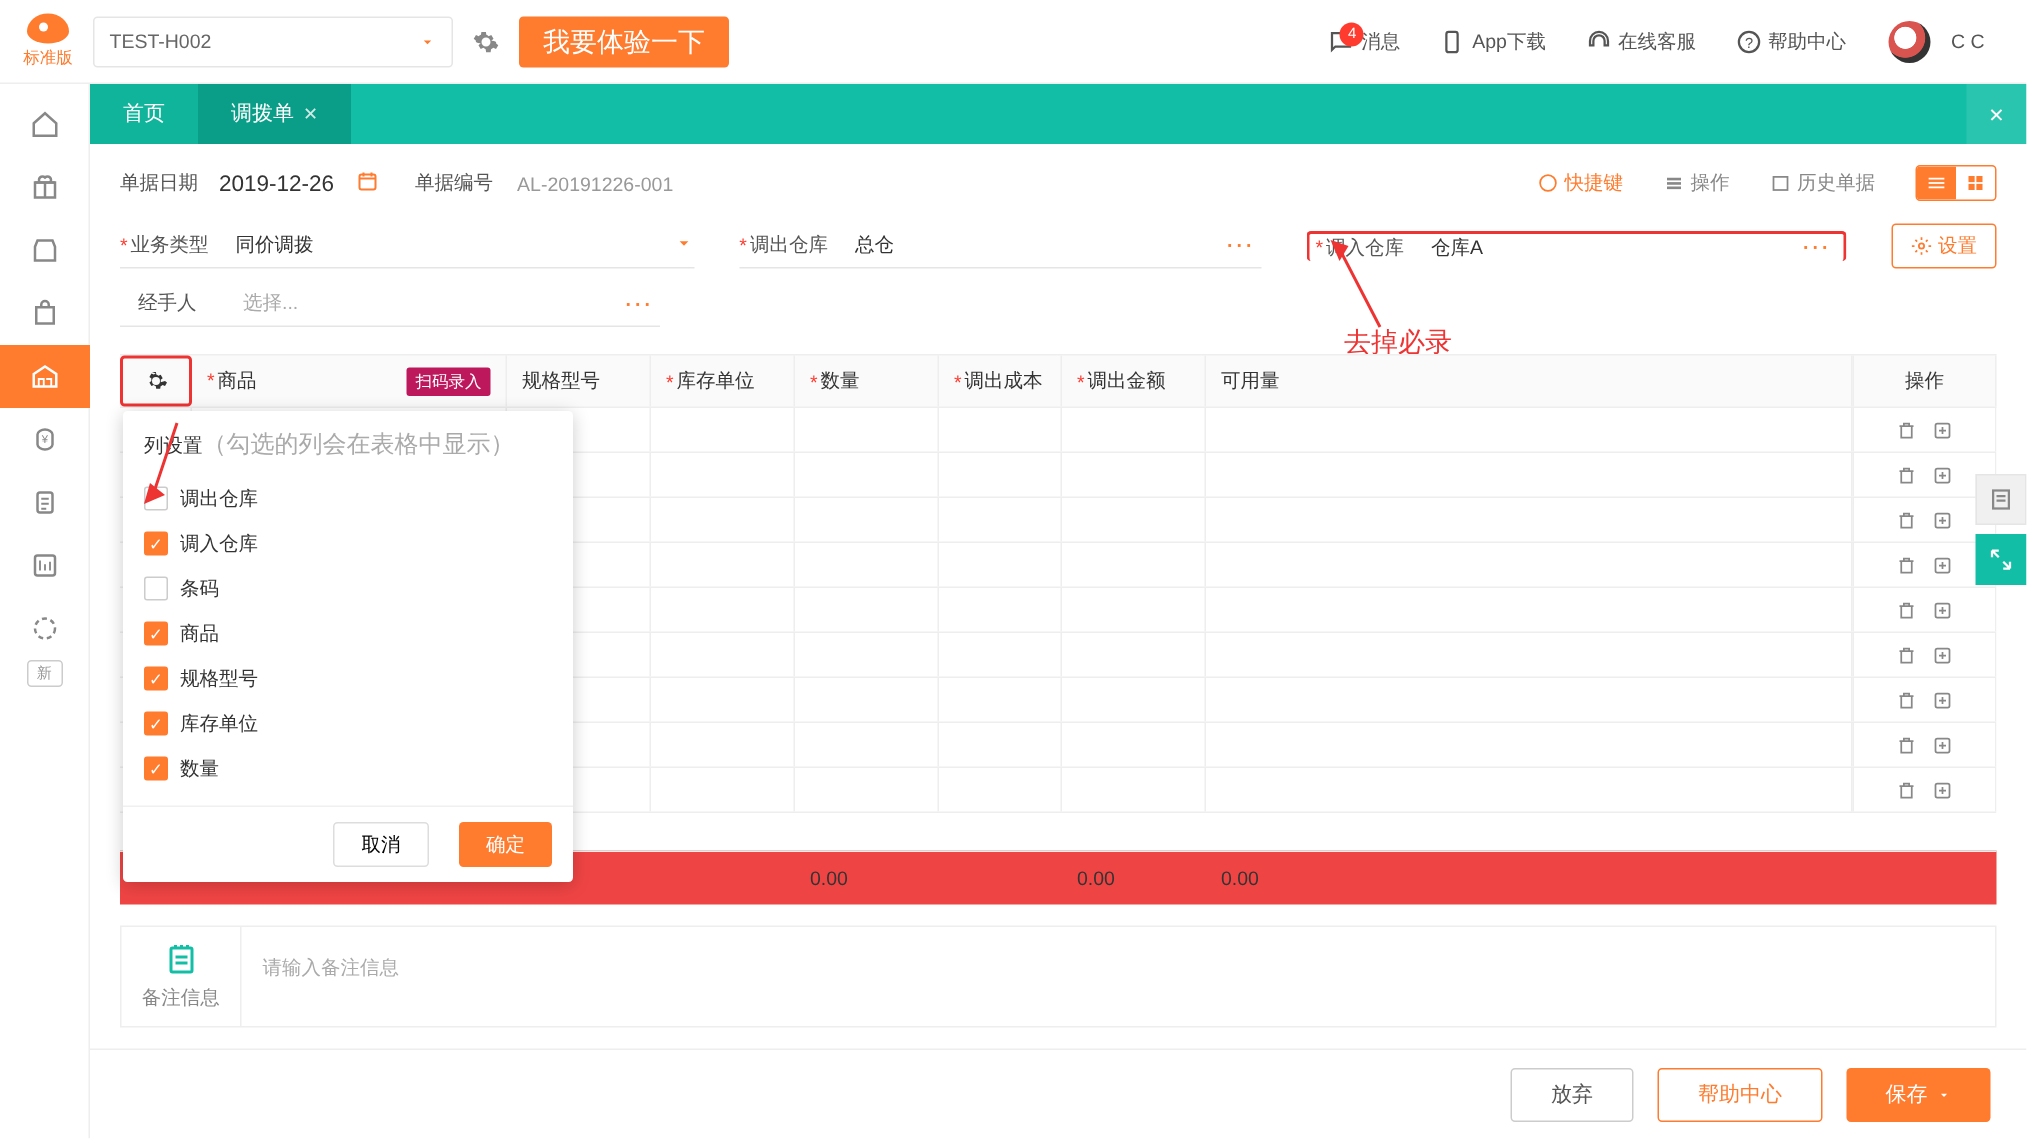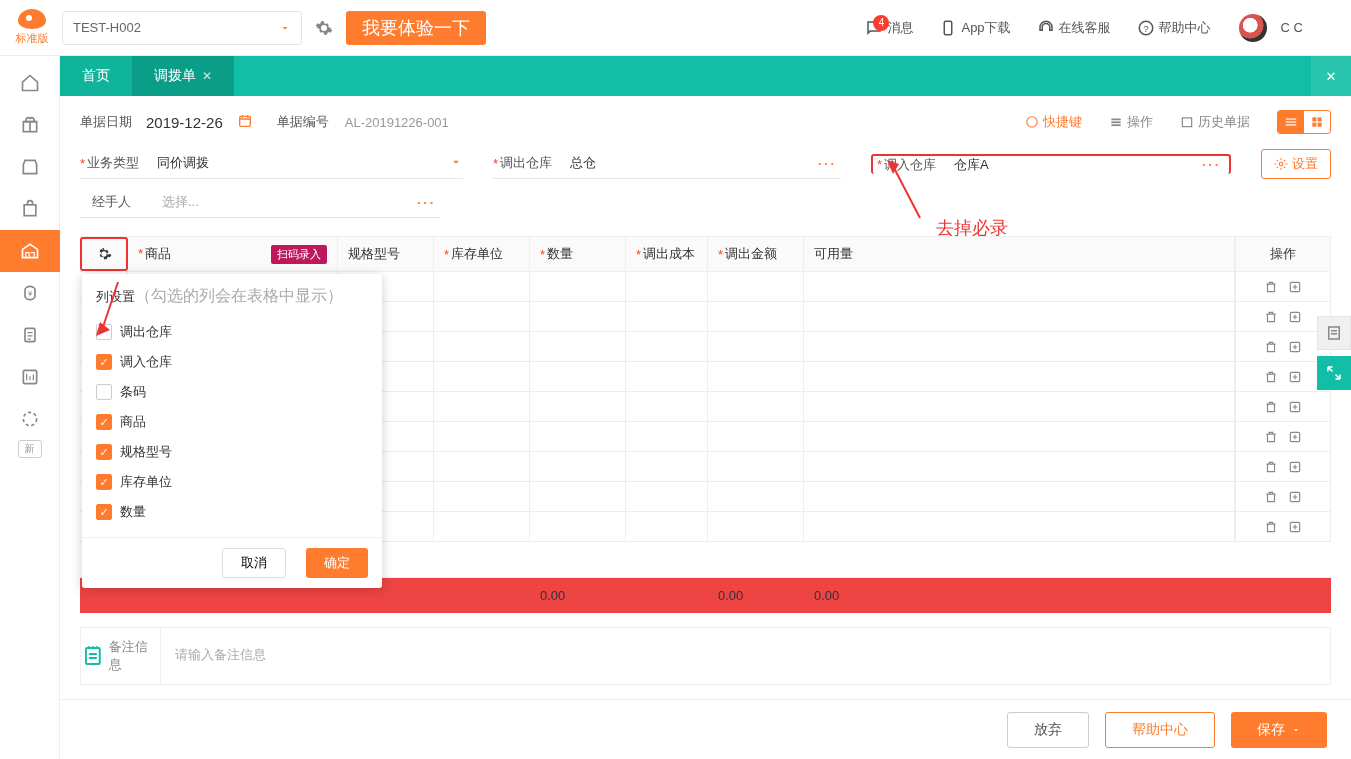--- a/index.html
+++ b/index.html
@@ -13,21 +13,21 @@
 .logo-text { font-size: 11px; color: #ff7b2e; }
 .org-select { flex: 0 0 240px; height: 34px; border: 1px solid #e5e5e5; border-radius: 3px; display: flex; align-items: center; padding: 0 10px; justify-content: space-between; color: #666; }
 .org-select svg { fill: #ff7b2e; }
 .gear-top { width: 24px; height: 24px; display: flex; align-items: center; justify-content: center; color: #888; }
 .try-btn { height: 34px; padding: 0 16px; background: #ff7b2e; color: #fff; border: none; border-radius: 3px; font-size: 18px; cursor: pointer; }
 .top-spacer { flex: 1; }
 .top-action { display: flex; align-items: center; gap: 4px; color: #555; cursor: pointer; padding: 0 8px; position: relative; }
 .top-action svg { width: 18px; height: 18px; }
 .badge { position: absolute; top: -4px; left: 16px; background: #ff3b30; color: #fff; border-radius: 10px; min-width: 16px; height: 16px; font-size: 10px; display: flex; align-items: center; justify-content: center; padding: 0 3px; }
 .avatar { width: 28px; height: 28px; border-radius: 50%; background: radial-gradient(circle at 40% 40%, #fff 30%, #d9534f 32%, #d9534f 55%, #333 57%); margin-left: 10px; }
-.username { margin-left: 4px; color: #555; margin-right: 36px; }
+.username { margin-left: 4px; color: #555; margin-right: 16px; }
 
 .body-row { display: flex; flex: 1; min-height: 0; }
 .sidebar { width: 60px; background: #fff; border-right: 1px solid #eee; display: flex; flex-direction: column; align-items: center; padding-top: 6px; }
 .side-item { width: 60px; height: 42px; display: flex; align-items: center; justify-content: center; color: #888; cursor: pointer; }
 .side-item.active { background: #ff7b2e; color: #fff; }
 .side-item svg { width: 20px; height: 20px; }
 .side-item.new-badge { font-size: 10px; border: 1px solid #ccc; border-radius: 3px; width: 24px; height: 18px; color: #999; }
 
 .main { flex: 1; display: flex; flex-direction: column; min-width: 0; position: relative; }
 .tabs { height: 40px; background: #12bfa6; display: flex; align-items: stretch; }
@@ -92,21 +92,21 @@
 .chk { width: 16px; height: 16px; border: 1px solid #ccc; border-radius: 2px; display: flex; align-items: center; justify-content: center; }
 .chk.on { background: #ff7b2e; border-color: #ff7b2e; color: #fff; }
 .chk.on::after { content: '✓'; font-size: 11px; }
 .col-btns { display: flex; justify-content: flex-end; gap: 20px; padding: 10px 14px 0; border-top: 1px solid #f0f0f0; margin-top: 4px; }
 .btn-plain { border: 1px solid #ddd; background: #fff; padding: 5px 18px; border-radius: 3px; cursor: pointer; font-size: 13px; }
 .btn-primary { border: none; background: #ff7b2e; color: #fff; padding: 5px 18px; border-radius: 3px; cursor: pointer; font-size: 13px; }
 .col-list::-webkit-scrollbar { width: 10px; }
 .col-list::-webkit-scrollbar-thumb { background: #ccc; border-radius: 5px; }
 
 .remark-block { margin-top: 14px; border: 1px solid #eee; display: flex; align-items: stretch; }
-.remark-left { width: 80px; display: flex; flex-direction: row; align-items: center; justify-content: center; gap: 4px; color: #888; border-right: 1px solid #eee; padding: 10px 0; }
+.remark-left { width: 80px; display: flex; flex-direction: column; align-items: center; justify-content: center; gap: 4px; color: #888; border-right: 1px solid #eee; padding: 10px 0; }
 .remark-left svg { color: #12bfa6; width: 24px; height: 24px; }
 .remark-input { flex: 1; padding: 18px 14px; color: #aaa; }
 
 .footer { height: 60px; border-top: 1px solid #eee; display: flex; align-items: center; justify-content: flex-end; padding: 0 24px; gap: 16px; background: #fff; }
 .btn-lg { height: 36px; padding: 0 26px; border-radius: 3px; font-size: 14px; cursor: pointer; display: flex; align-items: center; gap: 6px; }
 .btn-abandon { border: 1px solid #ccc; background: #fff; color: #555; }
 .btn-draft { border: 1px solid #ff7b2e; background: #fff; color: #ff7b2e; }
 .btn-save { border: none; background: #ff7b2e; color: #fff; }
 
 .side-float { position: absolute; right: 0; top: 260px; display: flex; flex-direction: column; gap: 6px; }
@@ -318,21 +318,21 @@
             </div>
           </div>
           <div class="form-row">
             <div class="form-field" style="flex:0 0 360px">
               <span class="flbl" style="margin-left:12px">经手人</span>
               <span class="fval placeholder">选择...</span>
               <span class="f-action">···</span>
             </div>
           </div>
 
-          <div class="annotation" style="left:856px;top:68px">去掉必录</div>
+          <div class="annotation" style="left:816px;top:68px">去掉必录</div>
           <svg style="position:absolute;left:805px;top:10px;pointer-events:none" width="40" height="70">
               <line x1="35" y1="60" x2="8" y2="8" stroke="#e33" stroke-width="2"></line>
               <polygon points="2,2 14,6 8,16" fill="#e33"></polygon>
             </svg>
         </div>
 
         <div class="table-wrap">
           <div class="thead">
             <div class="th gear-cell">
                 <svg width="16" height="16" viewBox="0 0 24 24" fill="#888">

